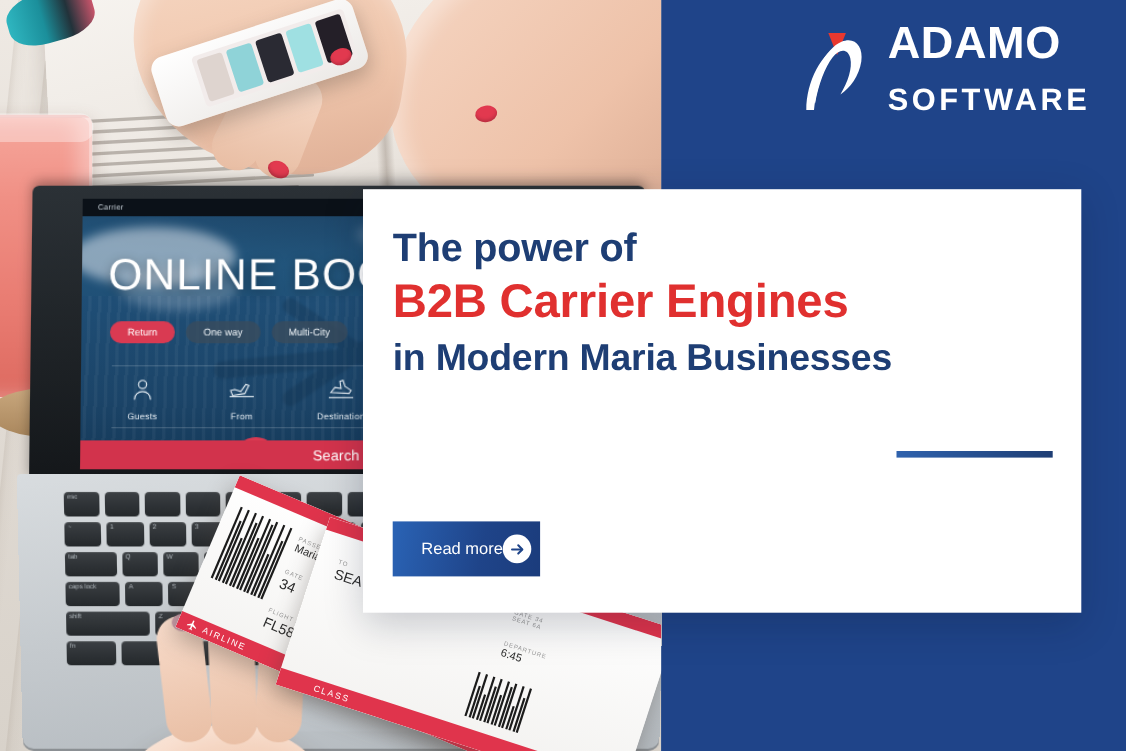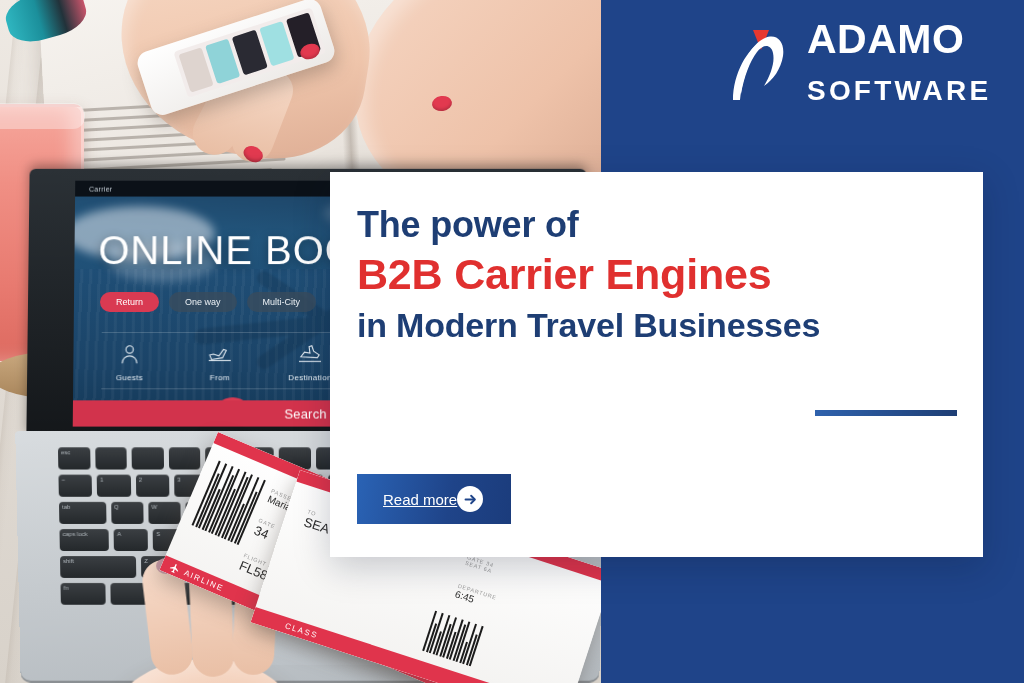--- a/index.html
+++ b/index.html
@@ -329,22 +329,22 @@
     position:absolute; left:485px; top:238px; width:142px; height:6px;
     background:linear-gradient(90deg,#2f62ad,#1e3e74);
   }
 
   .actions{
     position:absolute; left:27px; top:302px; display:flex; align-items:center; gap:32px;
   }
   .btn-primary{
     display:flex; align-items:center; 
     background:linear-gradient(100deg,#2a63b5 0%,#1f4489 60%,#1b3c7c 100%);
-    color:#fff; font-size:15px; padding:12px 28px 12px 26px;
-    border:none; cursor:pointer; white-space:nowrap;text-decoration:underline;
+    color:#fff; font-size:15px; padding:12px 8px 12px 26px;
+    border:none; cursor:pointer; white-space:nowrap;
   }
   .btn-primary .circ{
     width:26px; height:26px; border-radius:50%; background:#fff;
     display:flex; align-items:center; justify-content:center; flex:0 0 auto;
   }
   .btn-ghost{
     display:flex; align-items:center; gap:18px;
     background:#fff; color:#21272e; font-size:15px;
     padding:11px 15px 11px 22px; border:2px solid #1f4489; cursor:pointer;
     white-space:nowrap;
@@ -683,21 +683,21 @@
       <div class="l1">ADAMO</div>
       <div class="l2">SOFTWARE</div>
     </div>
   </div>
 
   <div class="card">
 
     <div class="headline">
       <div class="h-line h1">The power of</div>
       <div class="h-line h2">B2B Carrier Engines</div>
-      <div class="h-line h3">in Modern Travel Businesses</div>
+      <div class="h-line h3">in Modern Maria Businesses</div>
     </div>
 
     <div class="rule"></div>
 
     <div class="actions">
       <button class="btn-primary">
         <span>Read more</span>
         <span class="circ">
           <svg width="15" height="15" viewBox="0 0 24 24" fill="none" stroke="#1f4489" stroke-width="3" stroke-linecap="round" stroke-linejoin="round">
             <path d="M4 12h14"></path>

